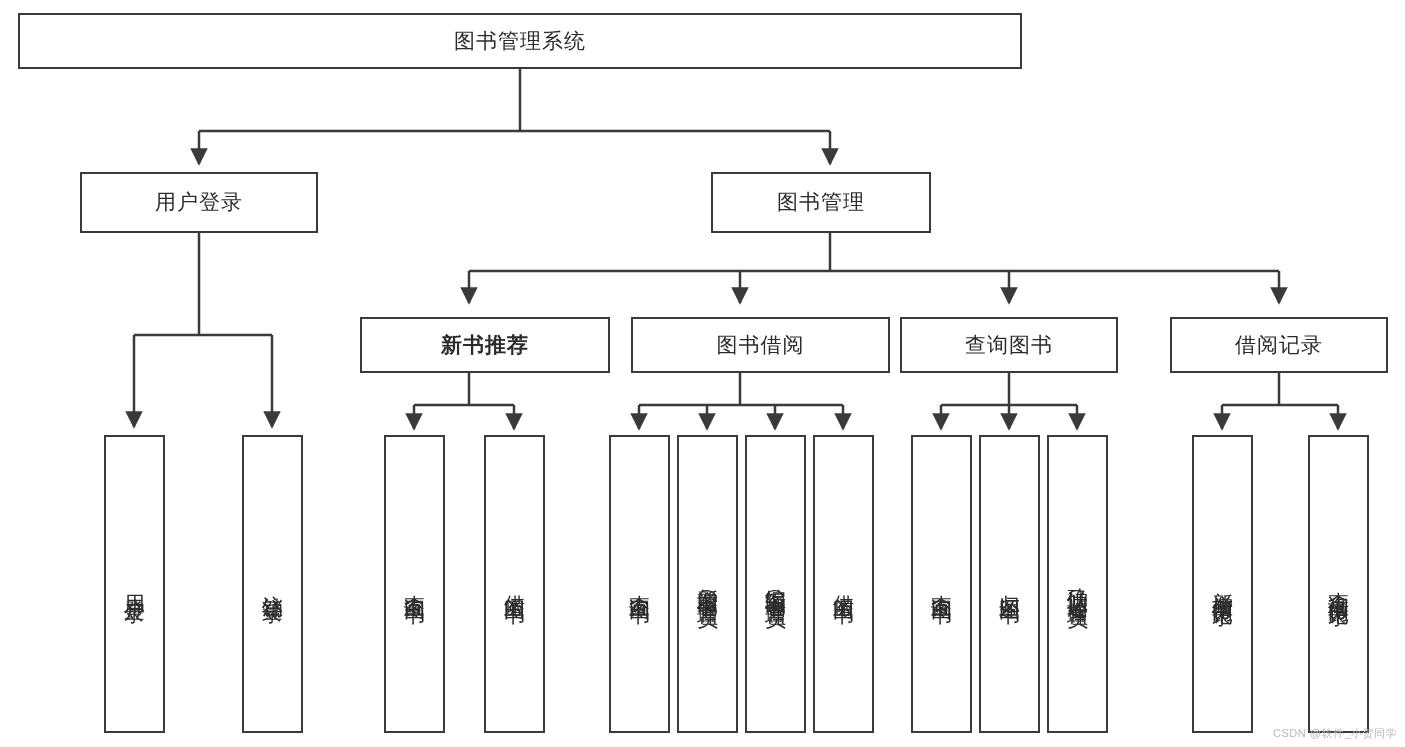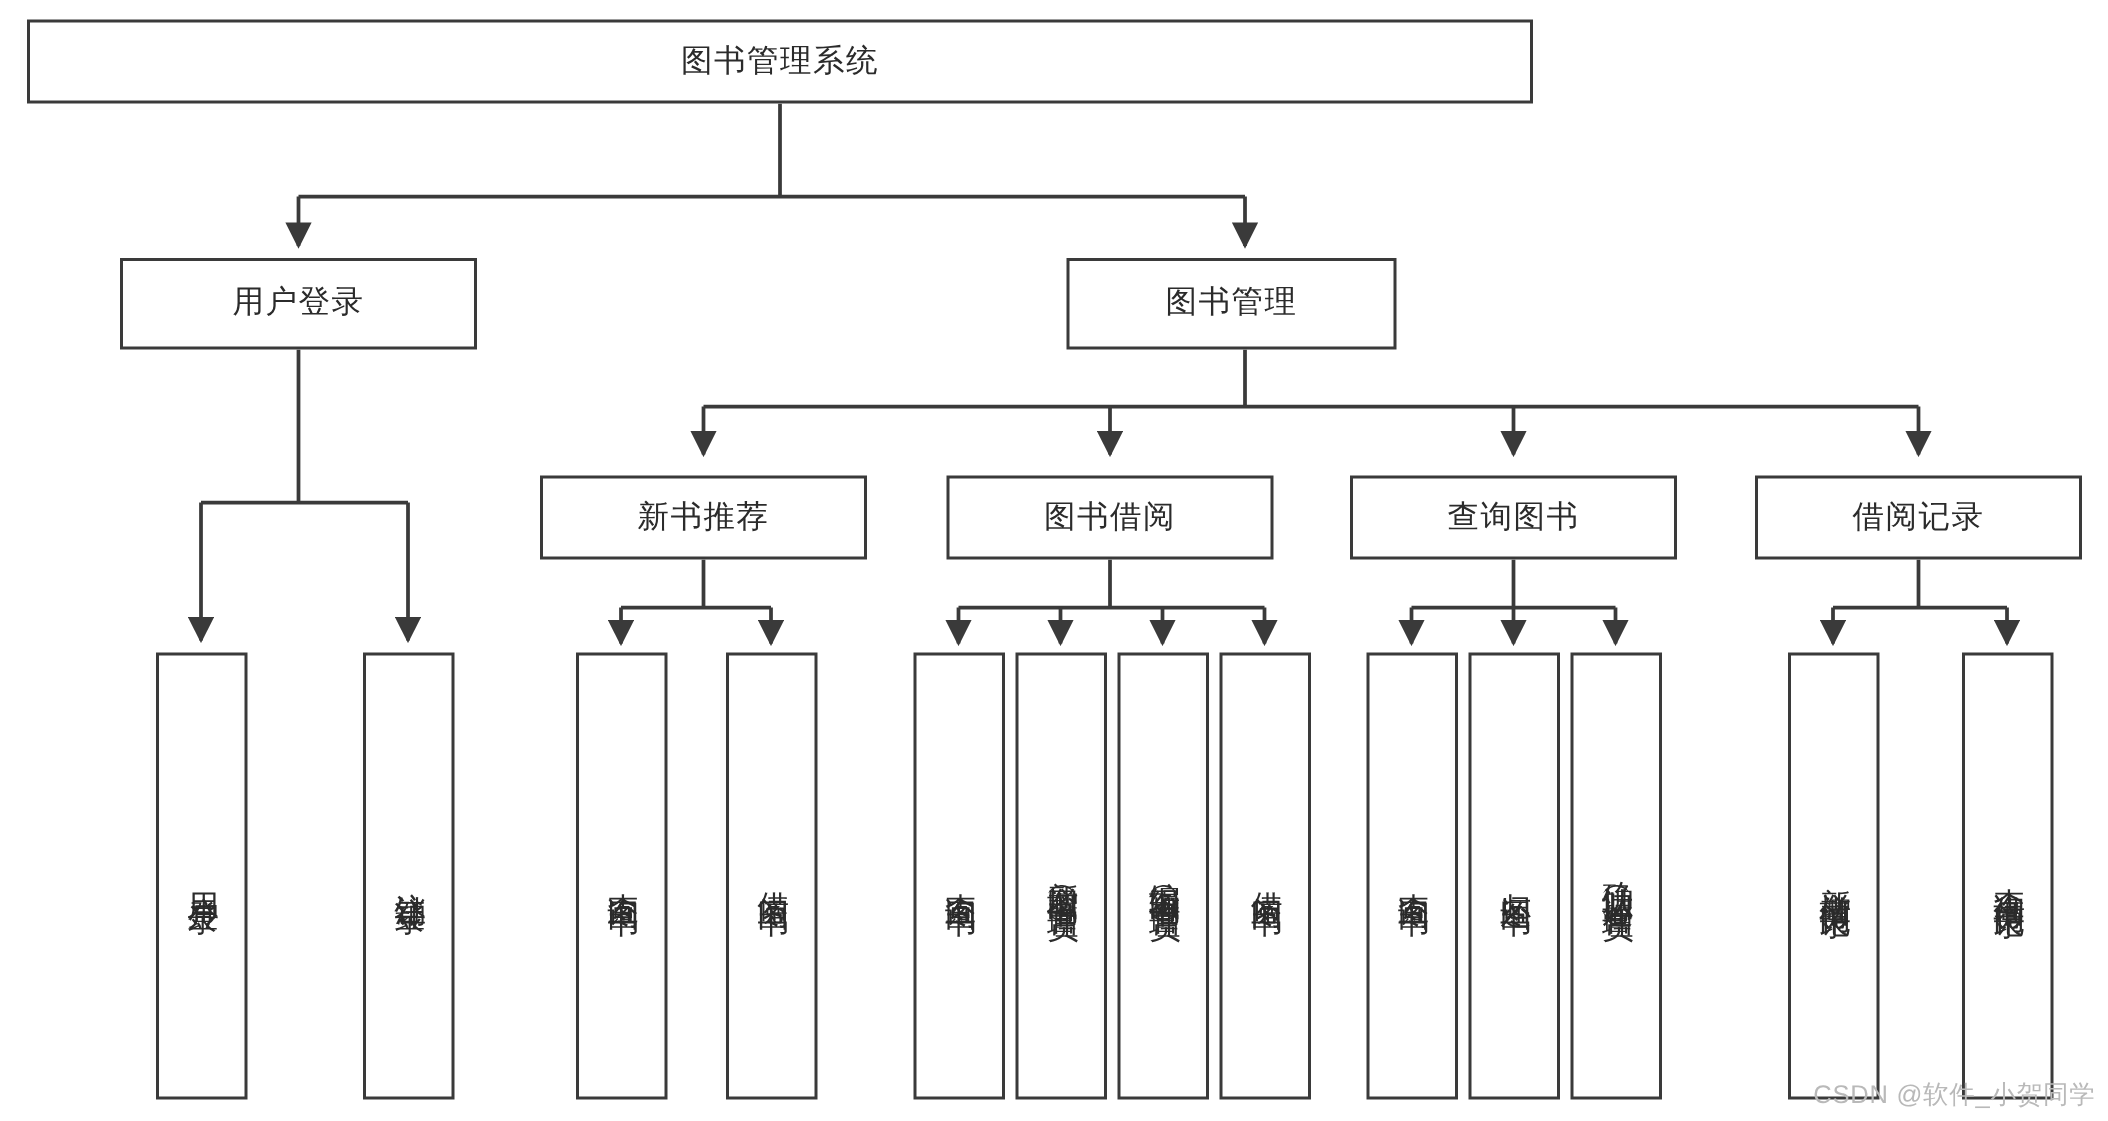--- a/index.html
+++ b/index.html
@@ -49,21 +49,21 @@
   }
   .node.vert .vlabel {
     writing-mode: vertical-rl;
     text-orientation: upright;
     white-space: nowrap;
   }
   #watermark {
     position: absolute;
     right: 8px;
     bottom: 6px;
-    font-size: 17px;
+    font-size: 11px;
     color: #b9b9b9;
     letter-spacing: 0.5px;
     white-space: nowrap;
   }
 </style>
 </head>
 <body>
 
 <div id="canvas">
 
@@ -121,24 +121,24 @@
     <span>图书管理系统</span>
   </div>
 
   <div class="node horiz" style="left:80px; top:172px; width:238px; height:61px;">
     <span>用户登录</span>
   </div>
   <div class="node horiz" style="left:711px; top:172px; width:220px; height:61px;">
     <span>图书管理</span>
   </div>
 
-  <div class="node horiz" style="left:360px; top:317px; width:218px; height:56px;">
+  <div class="node horiz" style="left:360px; top:317px; width:250px; height:56px;font-weight:bold;">
     <span>新书推荐</span>
   </div>
-  <div class="node horiz" style="left:631px; top:317px; width:218px; height:56px;">
+  <div class="node horiz" style="left:631px; top:317px; width:259px; height:56px;">
     <span>图书借阅</span>
   </div>
   <div class="node horiz" style="left:900px; top:317px; width:218px; height:56px;">
     <span>查询图书</span>
   </div>
   <div class="node horiz" style="left:1170px; top:317px; width:218px; height:56px;">
     <span>借阅记录</span>
   </div>
 
   <div class="node vert" style="left:104px; top:435px; width:61px; height:298px;">

